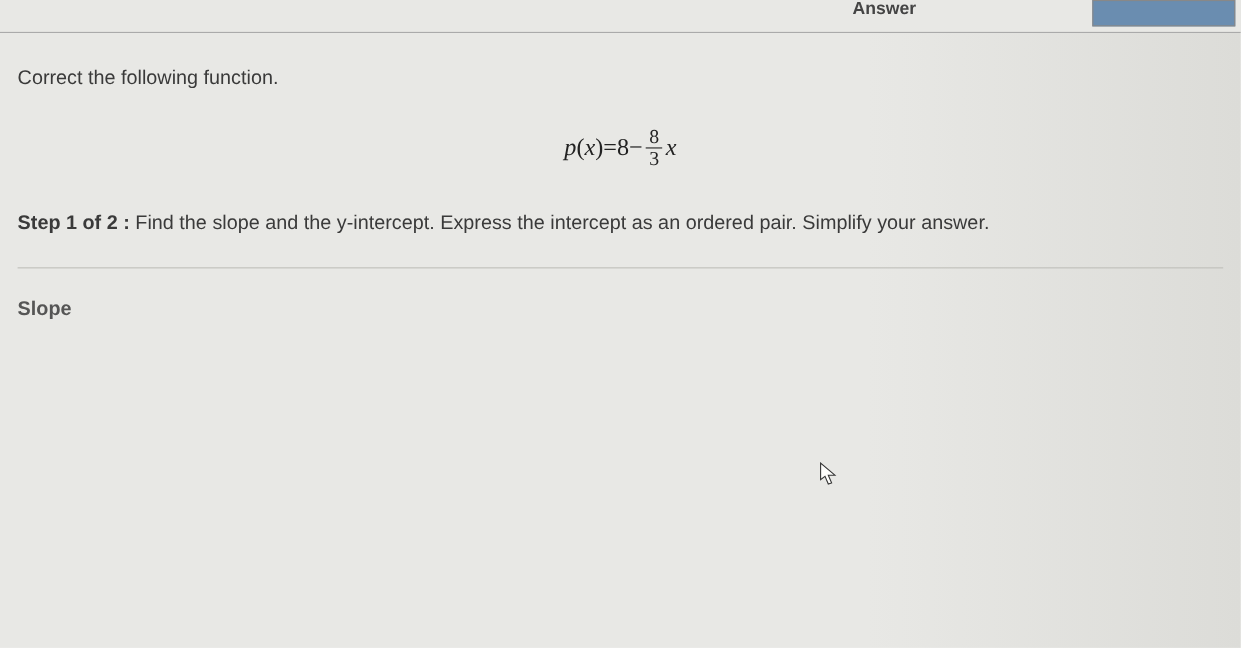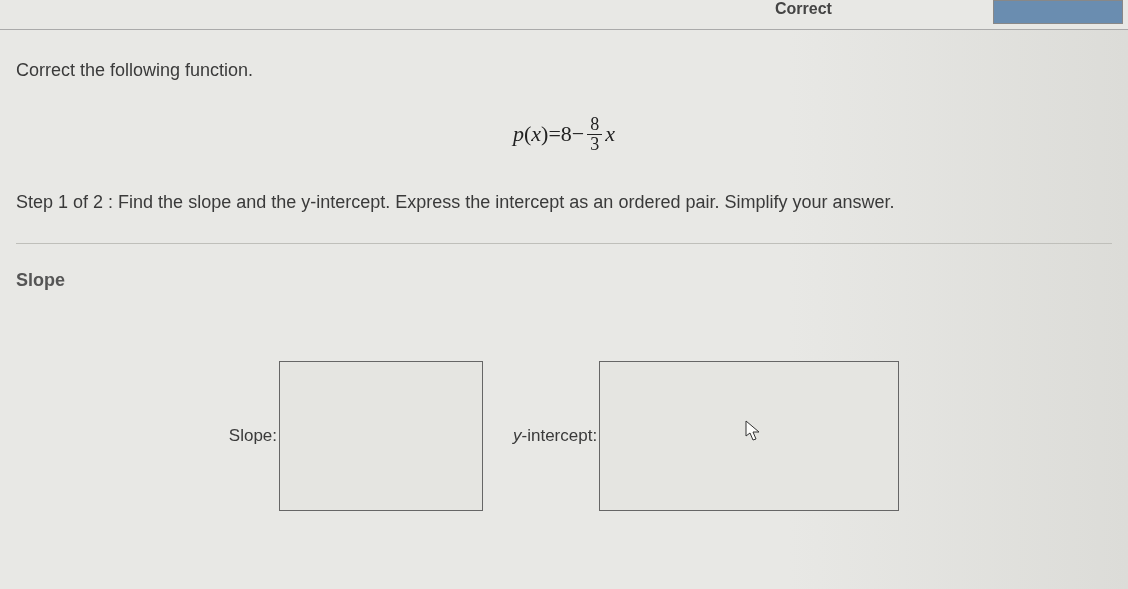--- a/index.html
+++ b/index.html
@@ -77,21 +77,21 @@
     }
     .fraction .den {
       padding: 0 3px;
     }
     .step-row {
       font-size: 18px;
       color: #3a3a3a;
       margin-bottom: 30px;
     }
     .step-strong {
-      font-weight: normal;
+      font-weight: bold;
     }
     .divider {
       border-top: 1px solid #bfbfba;
       margin-bottom: 26px;
     }
     .answer-label {
       font-size: 18px;
       font-weight: bold;
       color: #555;
     }
@@ -129,21 +129,21 @@
       position: absolute;
       left: 745px;
       top: 420px;
       pointer-events: none;
     }
   </style>
 </head>
 <body>
 
 <div class="top-bar">
-  <div class="correct-label">Correct</div>
+  <div class="correct-label">Answer</div>
   <div class="top-right-box"></div>
 </div>
 
 <div class="content">
 
   <div class="prompt">Correct the following function.</div>
 
   <div class="equation-row">
     <span class="equation">
       <span>p</span>
@@ -163,30 +163,18 @@
 
   <div class="step-row">
     <span class="step-strong">Step 1 of 2 :</span>
     <span> Find the slope and the y-intercept.  Express the intercept as an ordered pair. Simplify your answer.</span>
   </div>
 
   <div class="divider"></div>
 
   <div class="answer-label">Slope</div>
 
-  <div class="inputs-row">
-    <div class="input-group">
-      <span class="input-label">Slope:</span>
-      <div class="answer-box slope-box"></div>
-    </div>
-    <div class="input-group">
-      <span class="input-label">
-        <span class="ital">y</span><span>-intercept:</span>
-      </span>
-      <div class="answer-box yint-box"></div>
-    </div>
-  </div>
 
 </div>
 
 <svg class="cursor" width="18" height="22" viewBox="0 0 18 22">
   <path d="M1 1 L1 16 L5 13 L8 20 L11 19 L8 12 L14 12 Z" fill="#fdfdfb" stroke="#333" stroke-width="1"></path>
 </svg>
 
 </body></html>

